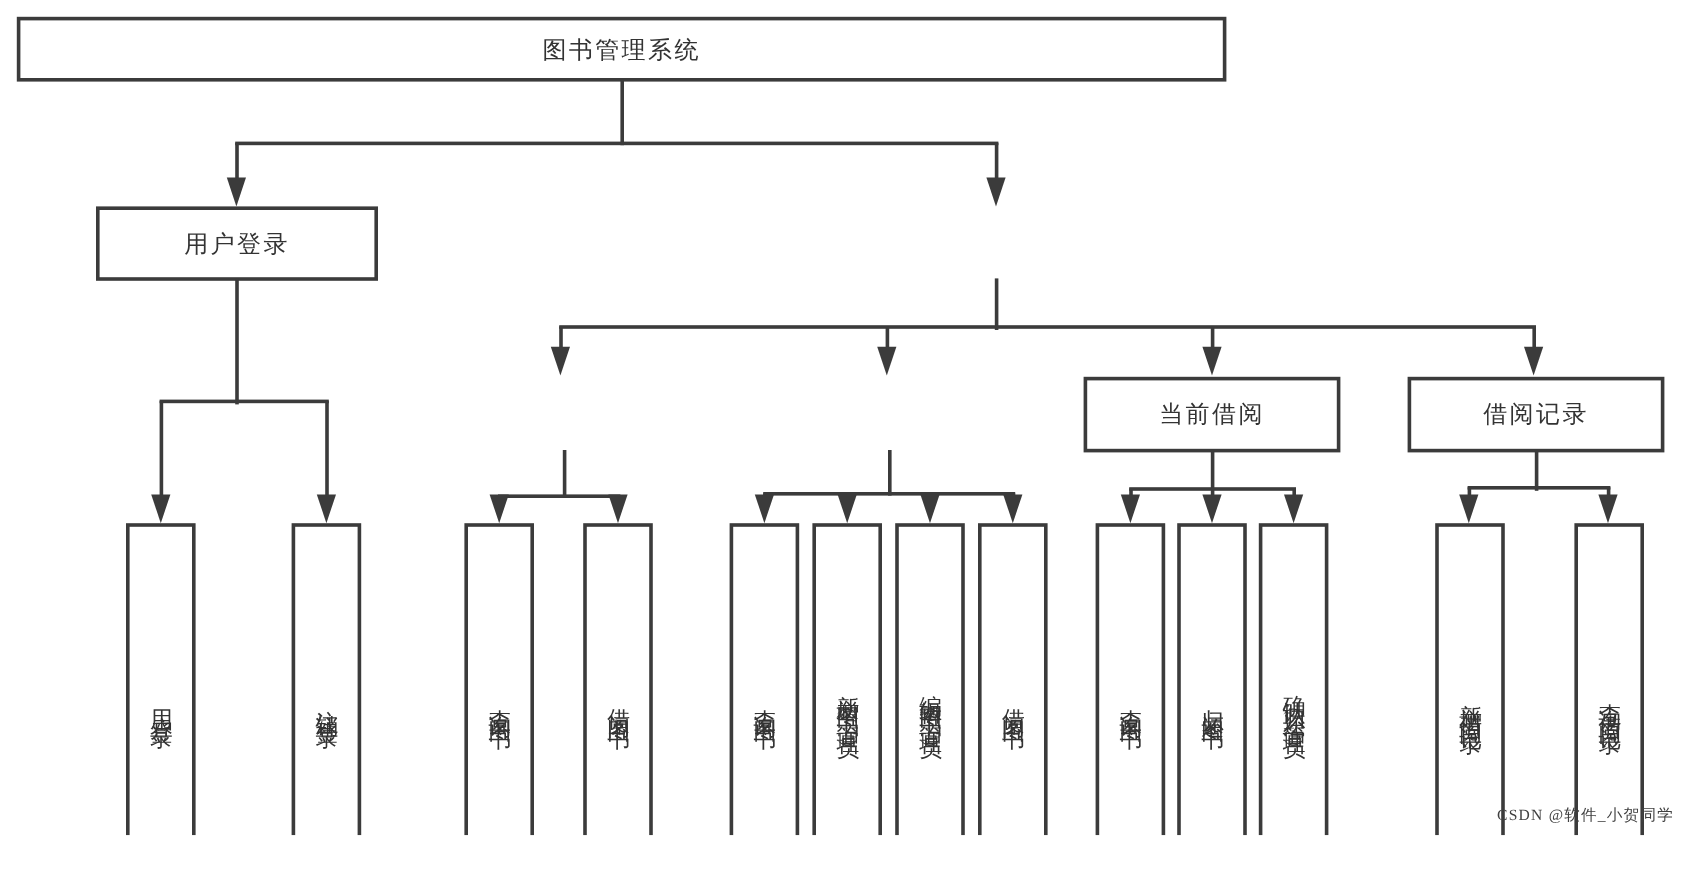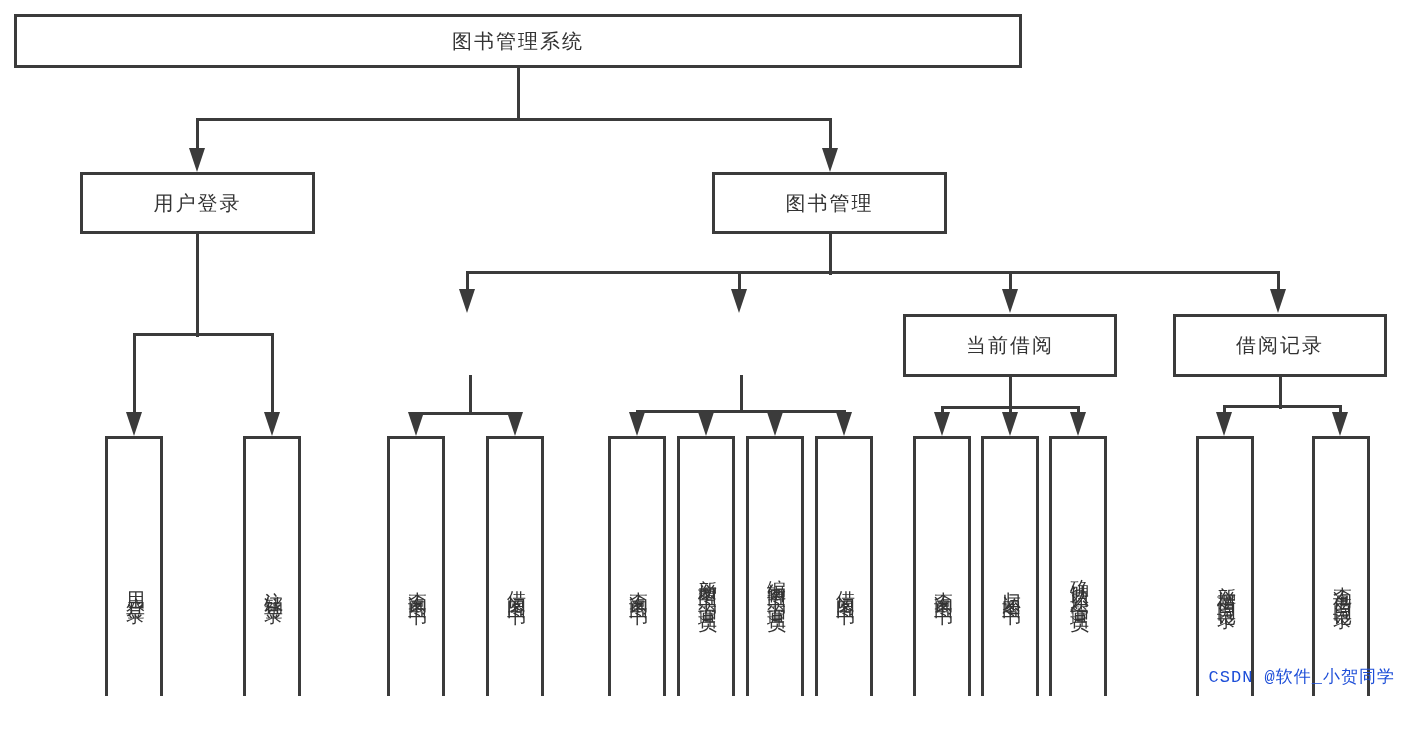--- a/index.html
+++ b/index.html
@@ -1,18 +1,18 @@
 <!DOCTYPE html>
 <html><head>
 <meta charset="utf-8">
 <style>
   html,body{margin:0;padding:0;background:#ffffff;}
   .canvas{
     position:relative;width:1405px;height:696px;background:#ffffff;
-    font-family:Liberation Mono, monospace;overflow:hidden;
+    font-family:Liberation Serif, serif;overflow:hidden;
   }
   .hbox{
     position:absolute;box-sizing:border-box;border:3px solid #3b3b3b;background:#fff;
     display:flex;align-items:center;justify-content:center;
     font-size:20px;color:#333333;letter-spacing:2px;white-space:nowrap;
   }
   .vbox{
     position:absolute;box-sizing:border-box;border:3px solid #3b3b3b;background:#fff;
     display:flex;align-items:center;justify-content:center;
   }
@@ -22,37 +22,34 @@
   }
   .vl{position:absolute;width:3px;background:#3b3b3b;}
   .hl{position:absolute;height:3px;background:#3b3b3b;}
   .arrow{
     position:absolute;width:0;height:0;
     border-left:8px solid transparent;border-right:8px solid transparent;
     border-top:24px solid #3b3b3b;
   }
   .watermark{
     position:absolute;right:10px;bottom:8px;
-    font-size:17px;color:#1d4ed8;letter-spacing:1px;white-space:nowrap;
+    font-size:13px;color:#404040;letter-spacing:1px;white-space:nowrap;
   }
 </style>
 </head>
 <body>
 
 <div class="canvas">
 
   <div class="hbox" style="left:14px;top:14px;width:1008px;height:54px;">
     <span>图书管理系统</span>
   </div>
 
   <div class="hbox" style="left:80px;top:172px;width:235px;height:62px;">
     <span>用户登录</span>
-  </div>
-  <div class="hbox" style="left:712px;top:172px;width:235px;height:62px;">
-    <span>图书管理</span>
   </div>
 
   <div class="hbox" style="left:903px;top:314px;width:214px;height:63px;">
     <span>当前借阅</span>
   </div>
   <div class="hbox" style="left:1173px;top:314px;width:214px;height:63px;">
     <span>借阅记录</span>
   </div>
 
   <div class="vbox" style="left:105px;top:436px;width:58px;height:300px;">

